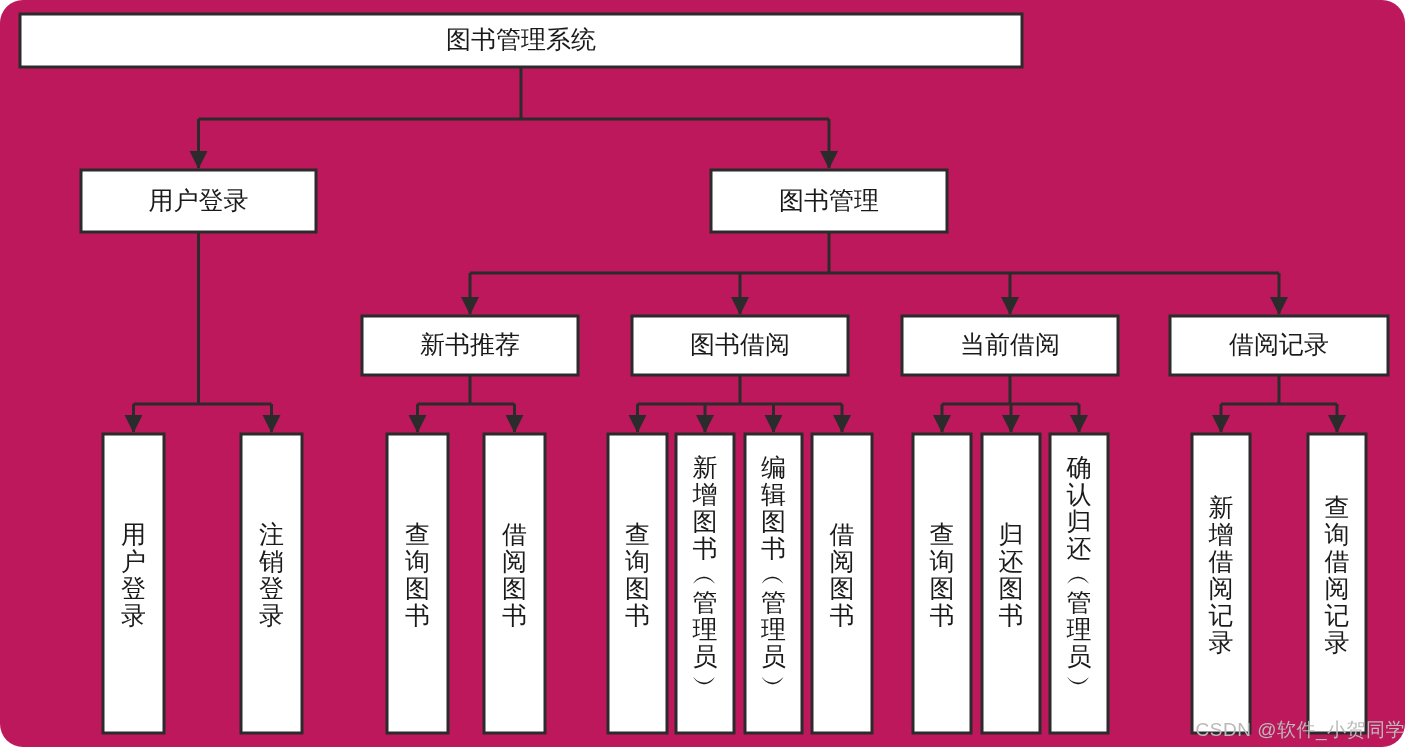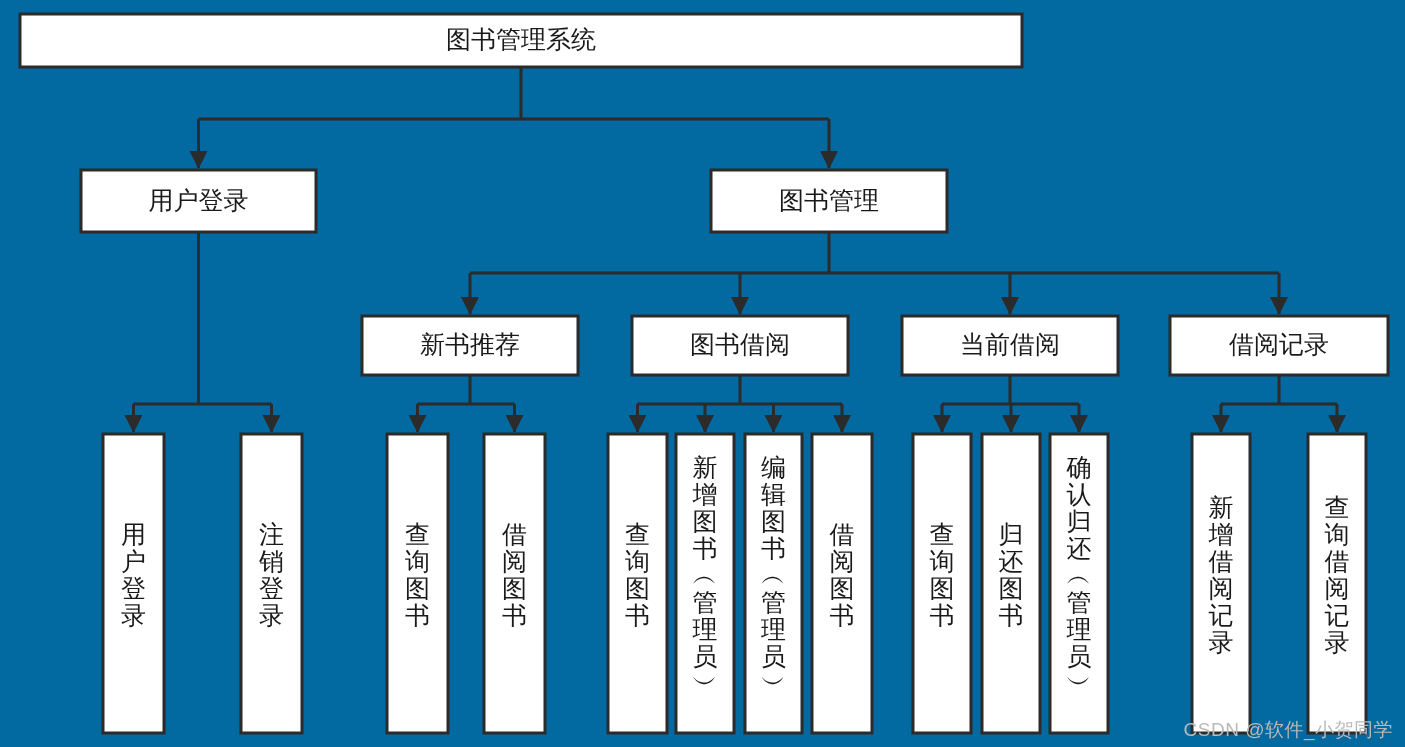--- a/index.html
+++ b/index.html
@@ -1,27 +1,27 @@
 <!DOCTYPE html>
 <html><head>
 <meta charset="utf-8">
 <style>
   html,body{margin:0;padding:0;background:#ffffff;}
   body{width:1405px;height:747px;overflow:hidden;
        font-family:"Liberation Sans","DejaVu Sans",sans-serif;}
-  #diagram-root{position:relative;width:1405px;height:747px;background:#0369a1;}
+  #diagram-root{position:relative;width:1405px;height:747px;background:#be185d;border-radius:23px;}
   svg.canvas{position:absolute;top:0;left:0;width:1405px;height:747px;}
   .nodebox{fill:#ffffff;stroke:#2b2b2b;stroke-width:3;}
   .connector{stroke:#2b2b2b;stroke-width:3;fill:none;}
   .arrowhead{fill:#2b2b2b;stroke:none;}
   .lbl{fill:#1a1a1a;font-family:"Liberation Sans","DejaVu Sans",sans-serif;
        font-size:25px;dominant-baseline:middle;text-anchor:middle;}
   .lbl-v{fill:#1a1a1a;font-family:"Liberation Sans","DejaVu Sans",sans-serif;
          font-size:25px;text-anchor:middle;}
-  .watermark{position:absolute;right:12px;bottom:4px;color:#b9b9b9;
+  .watermark{position:absolute;right:0;bottom:4px;color:#b9b9b9;
              font-size:19px;letter-spacing:.5px;white-space:nowrap;
              font-family:"Liberation Sans","DejaVu Sans",sans-serif;}
 </style>
 </head>
 <body>
 
 <div id="diagram-root">
   <svg class="canvas" viewBox="0 0 1405 747">
     <g id="edge-layer">
         <g>

